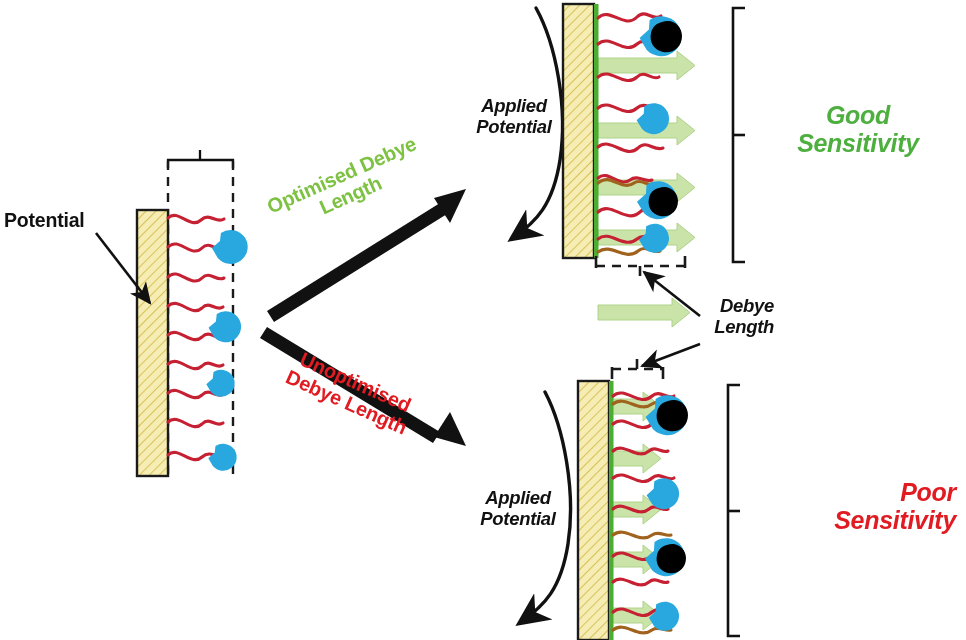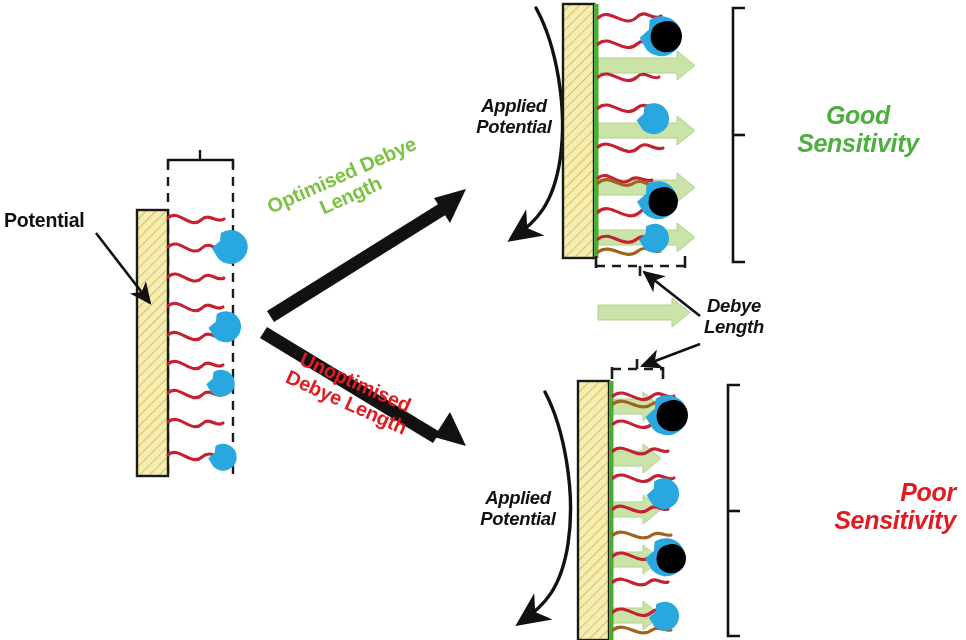--- a/index.html
+++ b/index.html
@@ -10,21 +10,21 @@
     -webkit-font-smoothing:antialiased;
   }
   #stage{position:absolute;left:0;top:0;width:966px;height:640px;}
   svg.layer{position:absolute;left:0;top:0;width:966px;height:640px;overflow:visible;}
   .lbl{position:absolute;font-weight:bold;color:#111111;line-height:1.12;white-space:pre;}
   .lbl.center{text-align:center;font-style:italic;}
   #electrode-label{left:4px;top:210px;font-size:19.5px;letter-spacing:-0.2px;}
   #sensing-layer-label{left:122px;top:113px;font-size:19.5px;letter-spacing:-0.3px;}
   #applied-potential-top{left:466px;top:96px;font-size:18.5px;text-align:center;width:96px;letter-spacing:-0.3px;}
   #applied-potential-bottom{left:470px;top:488px;font-size:18.5px;text-align:center;width:96px;letter-spacing:-0.3px;}
-  #debye-length-label{left:694px;top:296px;font-size:18.5px;text-align:center;width:80px;letter-spacing:-0.3px;}
+  #debye-length-label{left:694px;top:296px;font-size:18.5px;text-align:right;width:80px;letter-spacing:-0.3px;}
   #good-sensitivity-label{left:760px;top:101px;font-size:25px;width:196px;color:#4CAF3E;letter-spacing:-0.3px;}
   #poor-sensitivity-label{left:760px;top:478px;font-size:25px;text-align:right;width:196px;color:#E01B22;letter-spacing:-0.3px;}
   .arrow-text{position:absolute;font-weight:bold;font-size:20px;text-align:center;white-space:pre;line-height:1.1;}
   #optimised-label{left:248px;top:163px;width:196px;color:#7DC242;transform:rotate(-24deg);transform-origin:50% 50%;letter-spacing:-0.2px;}
   #unoptimised-label{left:258px;top:370px;width:186px;color:#E01B22;transform:rotate(24deg);transform-origin:50% 50%;letter-spacing:-0.2px;}
 </style>
 </head>
 <body>
 
 <div id="stage">

